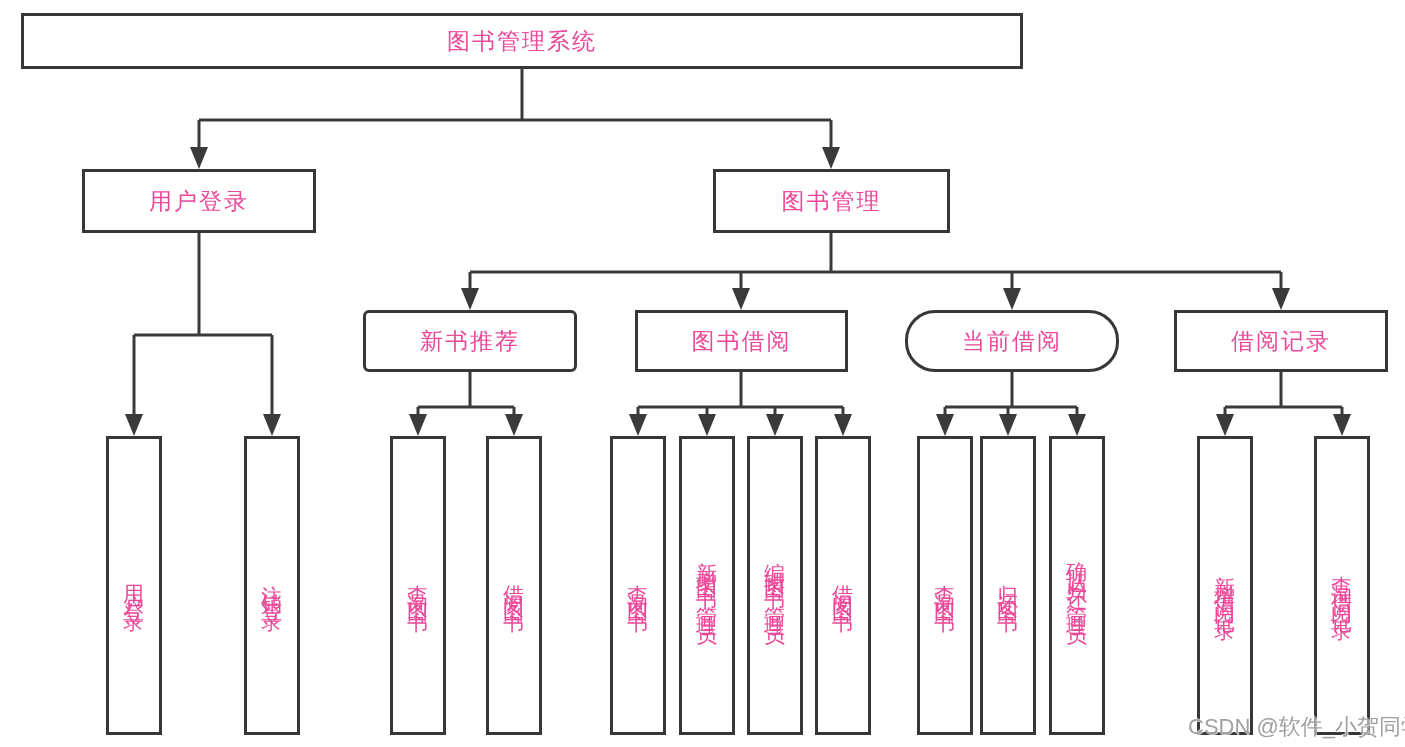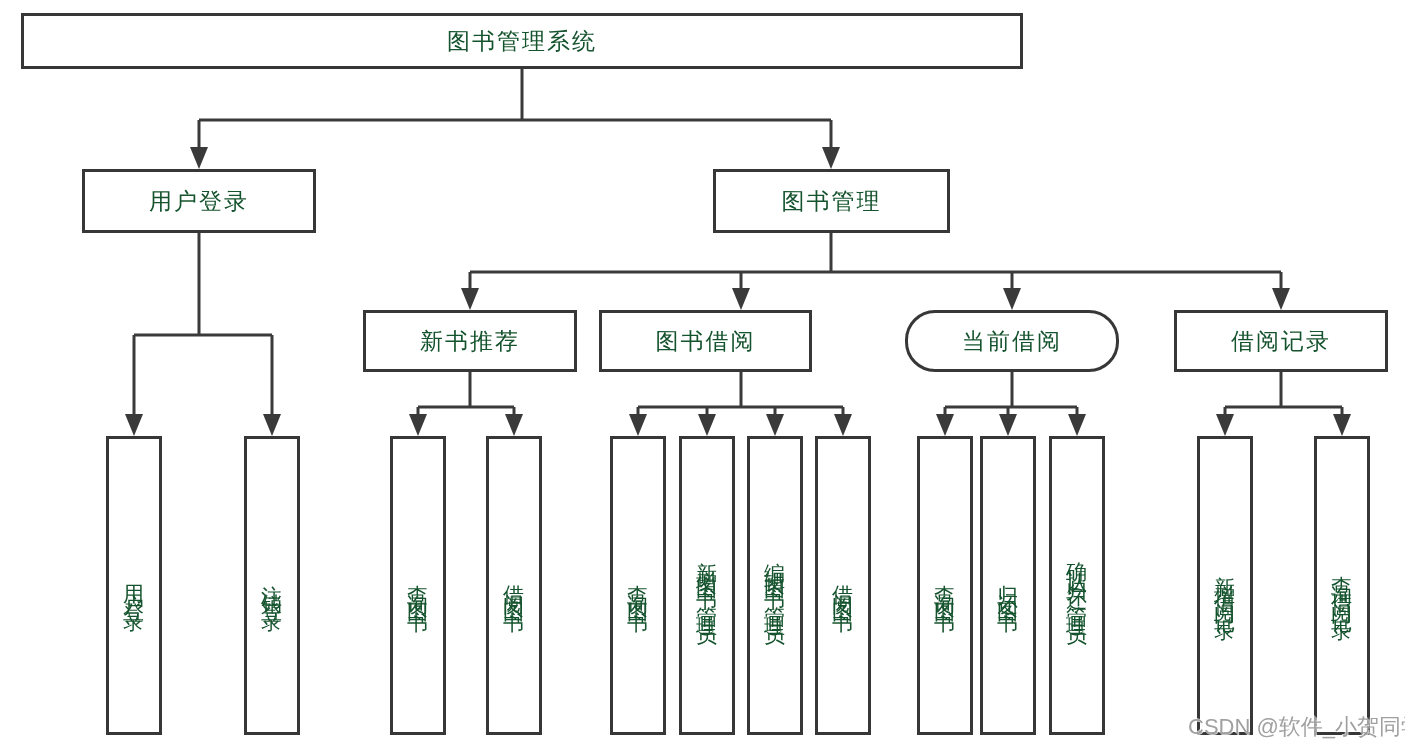--- a/index.html
+++ b/index.html
@@ -19,21 +19,21 @@
     position: absolute;
     left: 0;
     top: 0;
     z-index: 1;
   }
   .node {
     position: absolute;
     box-sizing: border-box;
     background: #ffffff;
     border: 3px solid #373737;
-    color: #14532d;
+    color: #ec4899;
     display: flex;
     align-items: center;
     justify-content: center;
     z-index: 2;
   }
   .hnode {
     font-size: 23px;
     letter-spacing: 2px;
     white-space: nowrap;
   }
@@ -98,22 +98,22 @@
       <polygon points="1216,414 1234,414 1225,436"></polygon>
       <polygon points="1333,414 1351,414 1342,436"></polygon>
     </g>
   </svg>
 
   <div class="node hnode" style="left:21px; top:13px; width:1002px; height:56px;">图书管理系统</div>
 
   <div class="node hnode" style="left:82px; top:169px; width:234px; height:64px;">用户登录</div>
   <div class="node hnode" style="left:713px; top:169px; width:237px; height:64px;">图书管理</div>
 
-  <div class="node hnode" style="left:363px; top:310px; width:214px; height:62px;">新书推荐</div>
-  <div class="node hnode" style="left:599px; top:310px; width:213px; height:62px;">图书借阅</div>
+  <div class="node hnode" style="left:363px; top:310px; width:214px; height:62px;border-radius:6px;">新书推荐</div>
+  <div class="node hnode" style="left:635px; top:310px; width:213px; height:62px;">图书借阅</div>
   <div class="node hnode" style="left:905px; top:310px; width:214px; height:62px;border-radius:30px;">当前借阅</div>
   <div class="node hnode" style="left:1174px; top:310px; width:214px; height:62px;">借阅记录</div>
 
   <div class="node vnode" style="left:106px; top:436px; width:56px; height:299px;">用户登录</div>
   <div class="node vnode" style="left:244px; top:436px; width:56px; height:299px;">注销登录</div>
 
   <div class="node vnode" style="left:390px; top:436px; width:56px; height:299px;">查询图书</div>
   <div class="node vnode" style="left:486px; top:436px; width:56px; height:299px;">借阅图书</div>
 
   <div class="node vnode" style="left:610px; top:436px; width:56px; height:299px;">查询图书</div>

